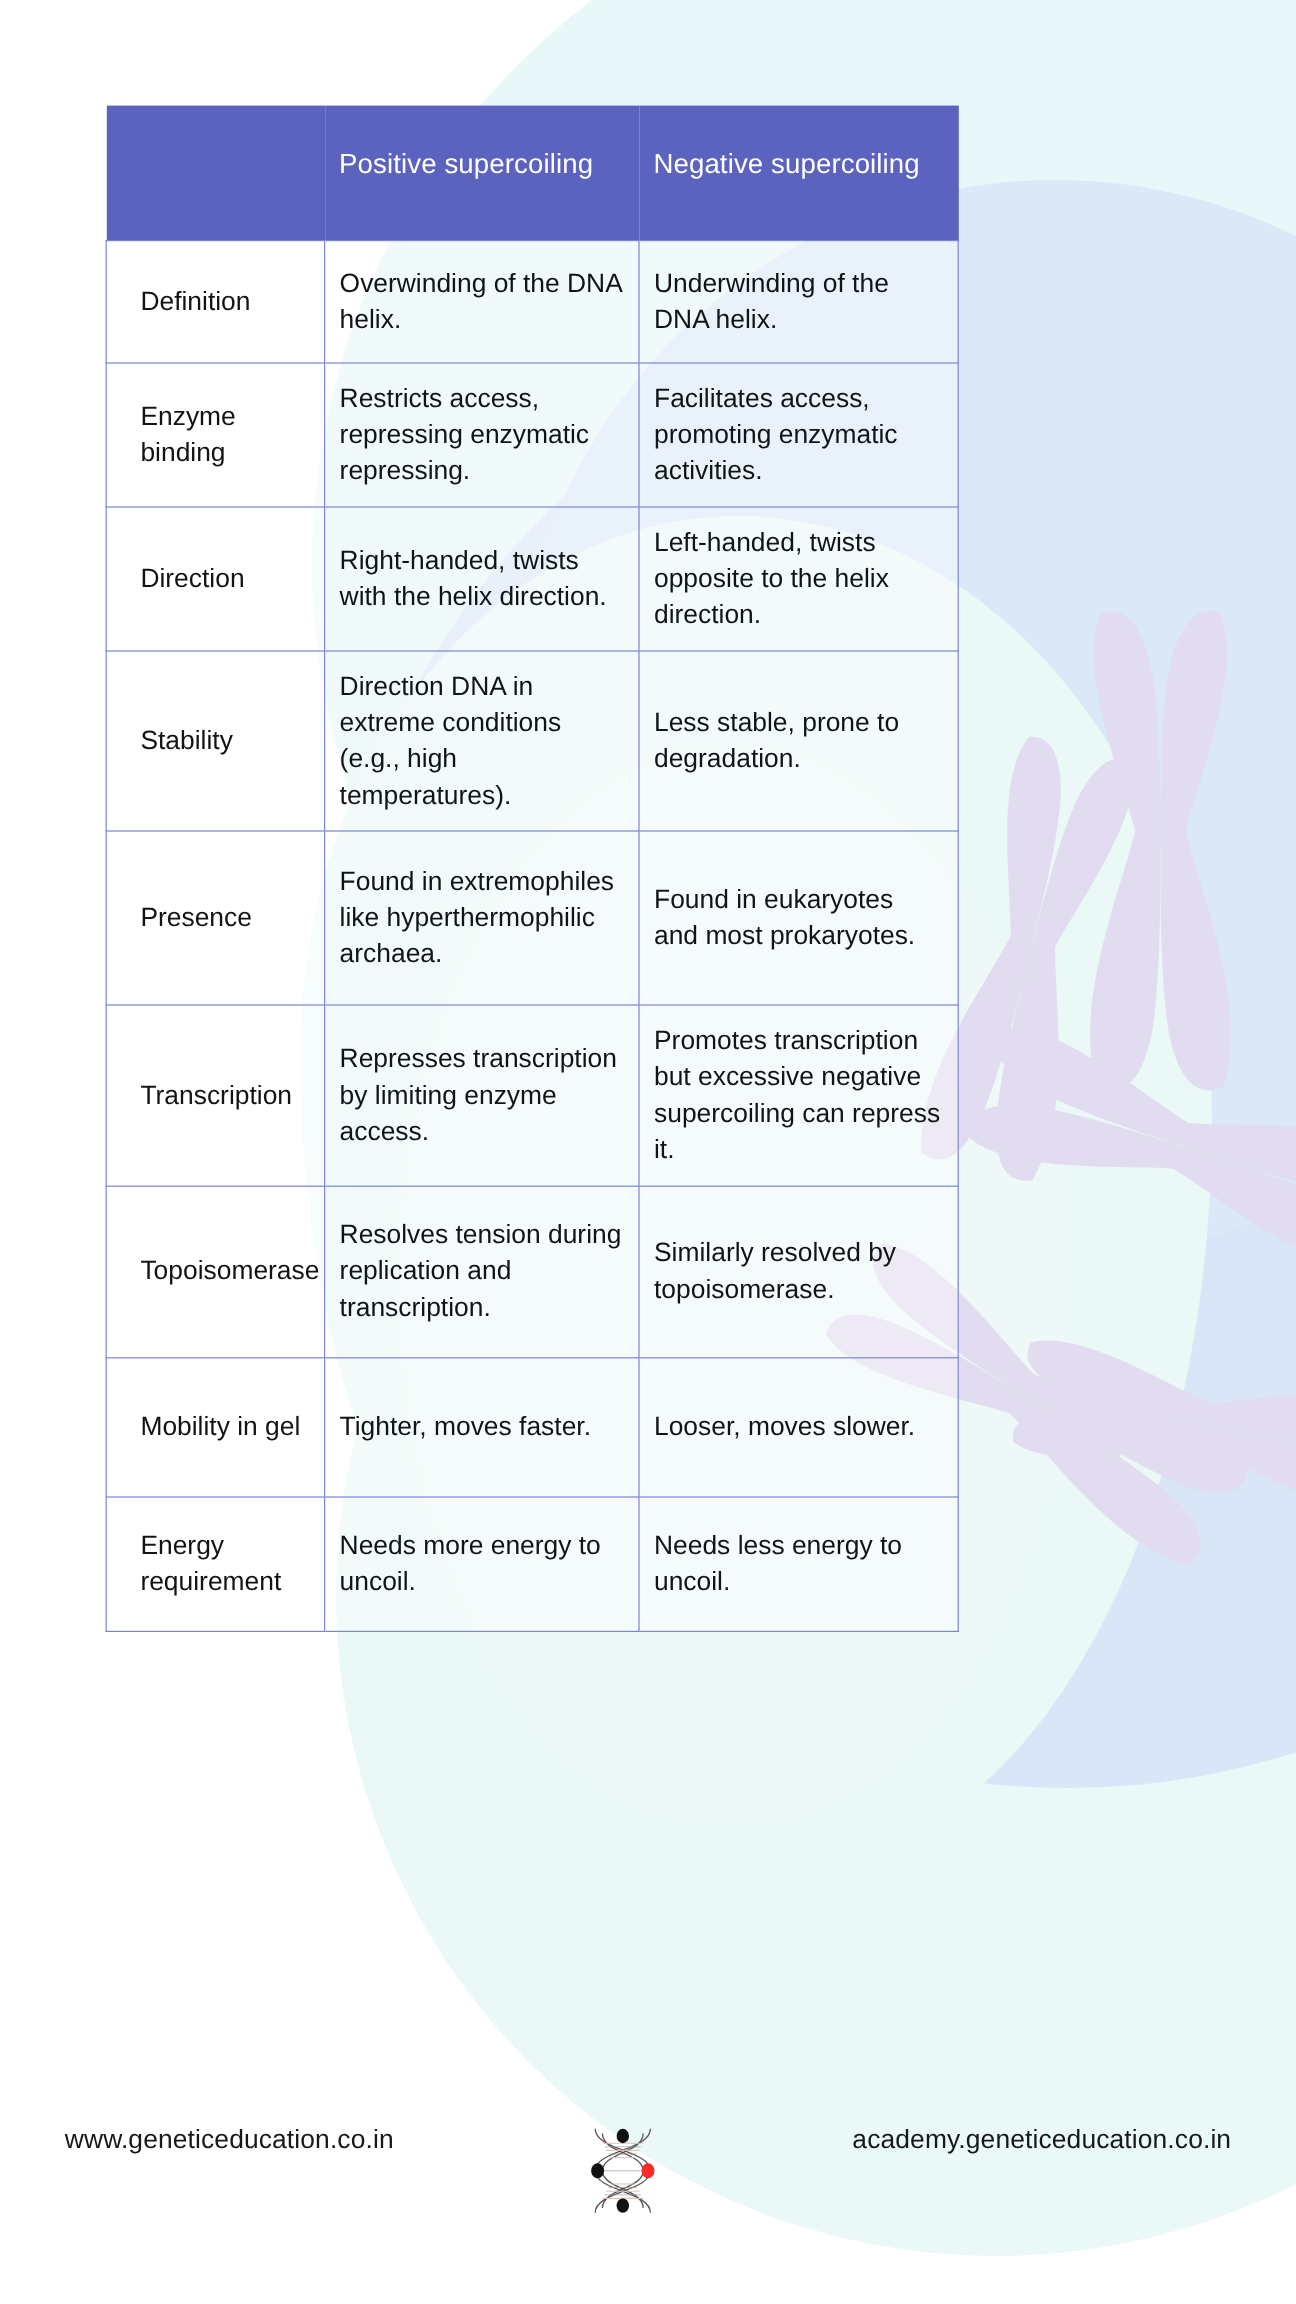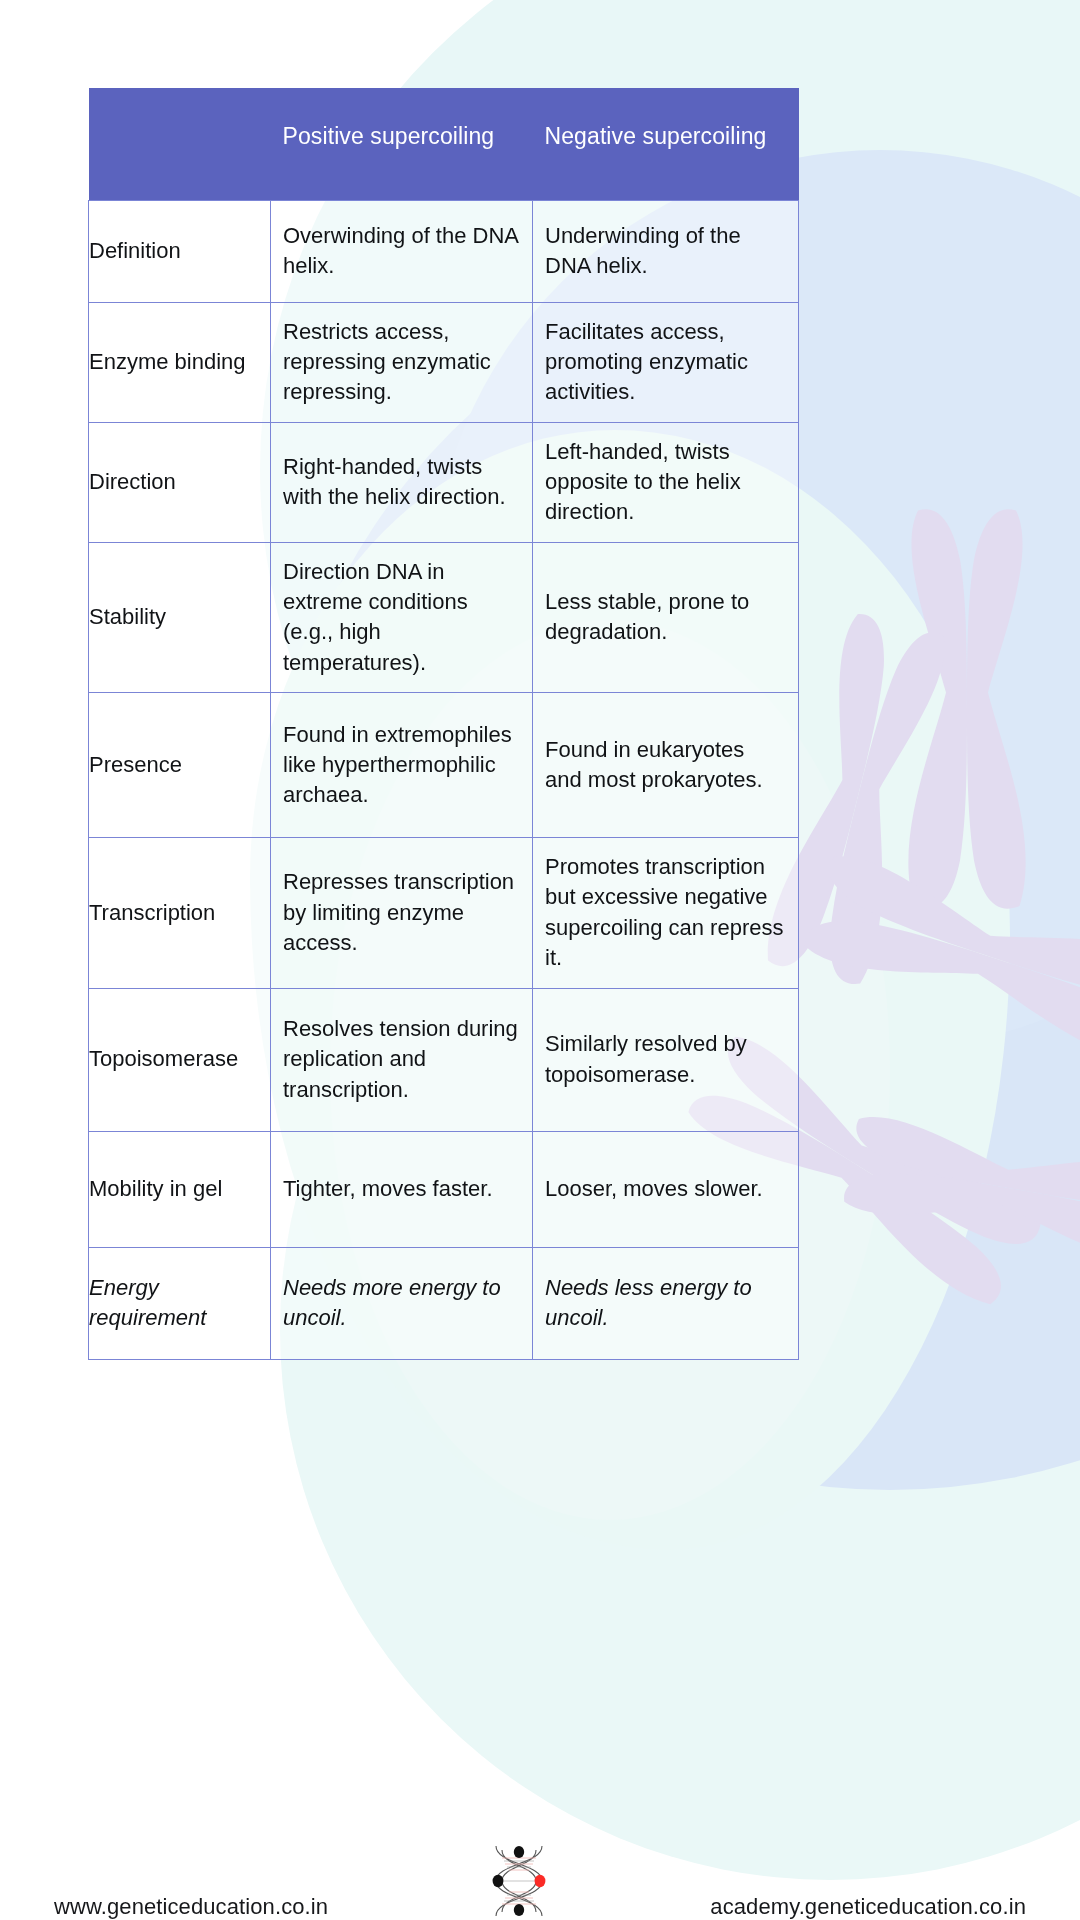--- a/index.html
+++ b/index.html
@@ -126,51 +126,51 @@
     border: 1.6px solid #7b85d6;
     vertical-align: middle;
     font-size: 22px;
     line-height: 1.38;
     color: #111316;
     padding: 14px 12px 14px 12px;
     background: rgba(255,255,255,0.55);
   }
 
   tbody td.label {
-    padding-left: 0;
+    padding-left: 28px;
     background: rgba(255,255,255,0.62);
   }
 
   tbody td.val {
     background: rgba(255,255,255,0.40);
     margin-left: 24px;
   }
 
   
   tr.r0 td { height: 102px; }
   tr.r1 td { height: 112px; }
   tr.r2 td { height: 112px; }
   tr.r3 td { height: 112px; }
   tr.r4 td { height: 145px; }
   tr.r5 td { height: 145px; }
   tr.r6 td { height: 150px; }
   tr.r7 td { height: 143px; }
   tr.r8 td { height: 116px; }
-  tr.r9 td { height: 112px; font-style: italic; }
+  tr.r9 td { height: 112px; }
 
   
   #footer {
     position: absolute;
     left: 0;
     bottom: 0;
     width: 1080px;
     height: 150px;
     z-index: 3;
     display: flex;
-    align-items: flex-end;
+    align-items: flex-start;
     justify-content: space-between;
     padding: 0 54px;
   }
 
   .footer-link {
     font-size: 22px;
     color: #17181b;
     letter-spacing: 0.1px;
     white-space: nowrap;
   }

